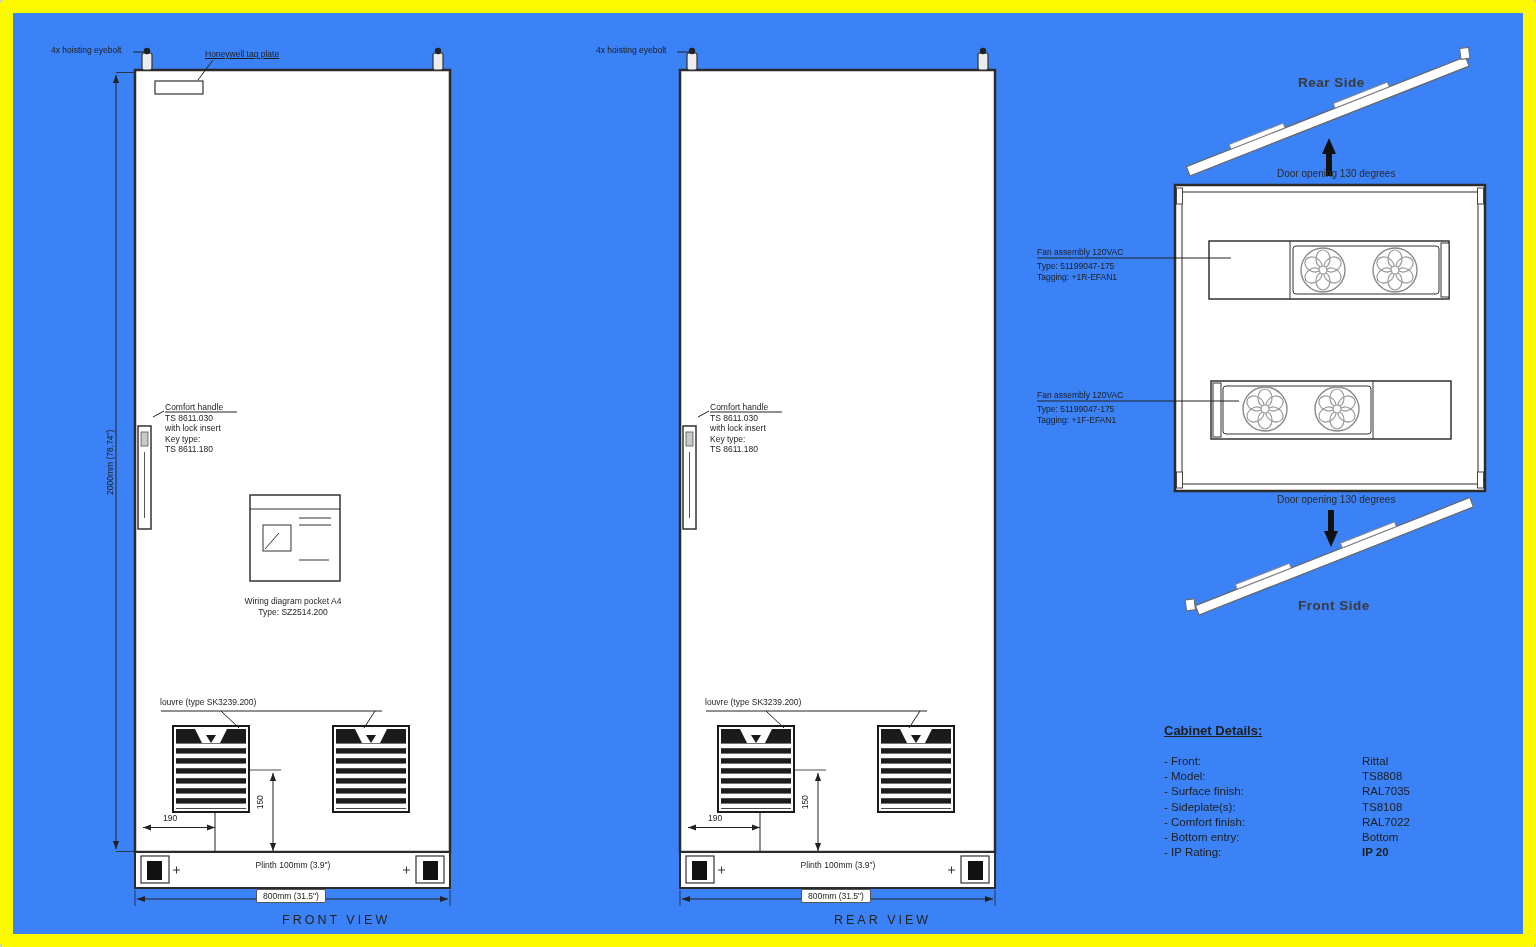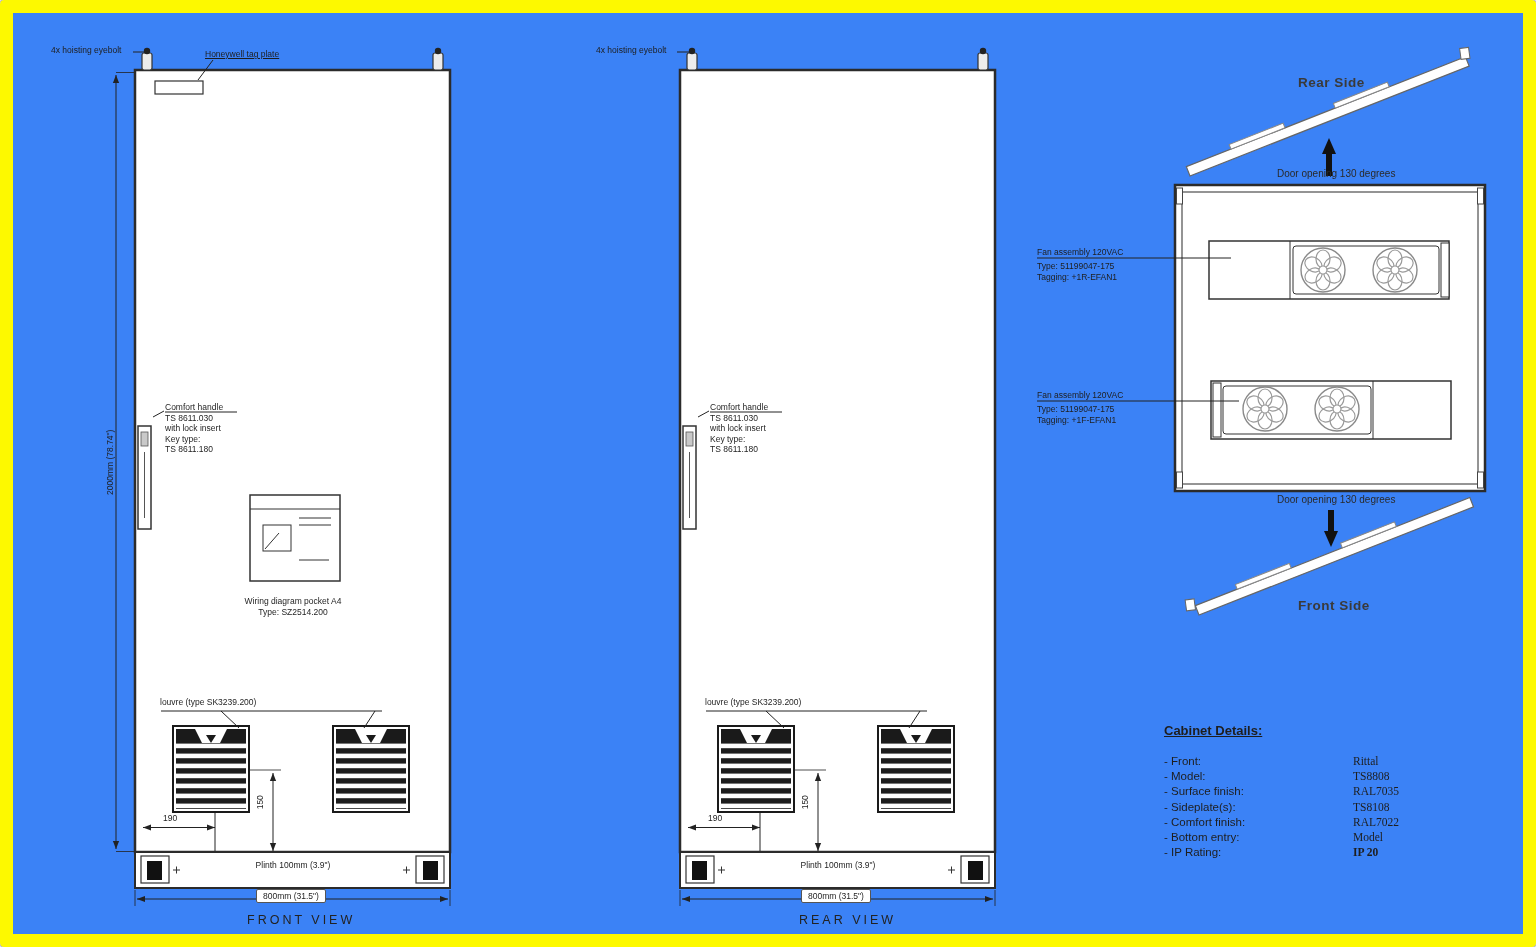--- a/index.html
+++ b/index.html
@@ -8,34 +8,34 @@
         outline:1px solid #b9b9b9;overflow:hidden;
         font-family:"Liberation Sans",sans-serif;}
   svg{position:absolute;left:0;top:0;}
   .lbl{position:absolute;font:8.5px/10.5px "Liberation Sans",sans-serif;
        color:#1e1e1e;white-space:pre-line;}
   .c{text-align:center;}
   .u{text-decoration:underline;}
   .rot{transform:rotate(-90deg);}
   .viewtitle{position:absolute;font:12.5px "Liberation Sans",sans-serif;
        color:#222;letter-spacing:3px;border-bottom:1.5px solid #222;
-       padding-bottom:16px;white-space:nowrap;}
+       padding-bottom:16px;white-space:nowrap;margin-left:35px;}
   .sidelbl{position:absolute;font:600 13.5px "Liberation Sans",sans-serif;
        color:#3a3a3a;letter-spacing:.5px;}
   .doorlbl{position:absolute;font:10px "Liberation Sans",sans-serif;color:#2a2a2a;margin-left:8px;}
   .dimbox{position:absolute;font:8.5px "Liberation Sans",sans-serif;color:#1e1e1e;
        background:#fff;border:1px solid #555;padding:1px 6px;border-radius:2px;}
   .banner{position:absolute;left:1042px;top:612px;width:441px;height:70px;
        display:flex;align-items:center;justify-content:center;}
   .banner span{font:bold 44px "Liberation Serif",serif;color:#fff;letter-spacing:1px;}
   .details{position:absolute;left:1143px;top:710px;width:310px;color:#1e1e1e;margin-left:8px;}
   .details .dtitle{font:bold 13px "Liberation Sans",sans-serif;text-decoration:underline;}
   .details .drows{margin-top:17px;}
   .details .drow{position:relative;height:15.2px;font:11.5px "Liberation Sans",sans-serif;}
-  .details .val{position:absolute;left:189px;top:0;font-family:Liberation Serif, serif;}
+  .details .val{position:absolute;left:198px;top:0;}
   .details .drow:last-child .val{font-weight:bold;}
 </style>
 </head>
 <body>
 
 <div class="page" style="border-color: rgb(253, 249, 0);">
 
   <svg width="1536" height="947" viewBox="0 0 1536 947">
     <defs>
       <marker id="ar" viewBox="0 0 10 10" refX="9" refY="5" markerWidth="9" markerHeight="9" orient="auto-start-reverse">
@@ -247,21 +247,21 @@
       <div class="drow">
         <span>- Sideplate(s):</span>
         <span class="val">TS8108</span>
       </div>
       <div class="drow">
         <span>- Comfort finish:</span>
         <span class="val">RAL7022</span>
       </div>
       <div class="drow">
         <span>- Bottom entry:</span>
-        <span class="val">Model</span>
+        <span class="val">Bottom</span>
       </div>
       <div class="drow">
         <span>- IP Rating:</span>
         <span class="val">IP 20</span>
       </div>
     </div>
   </div>
 
 </div>
 

